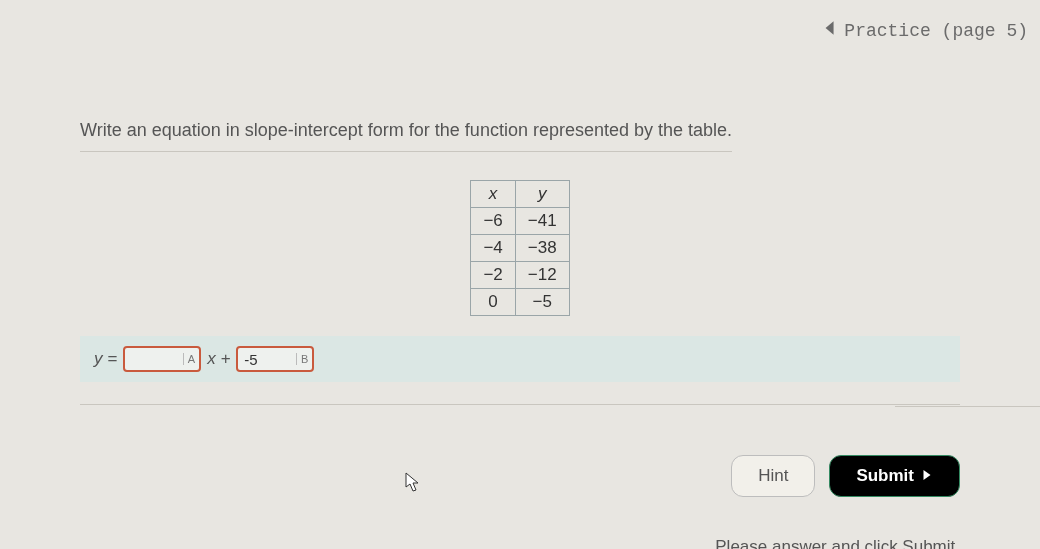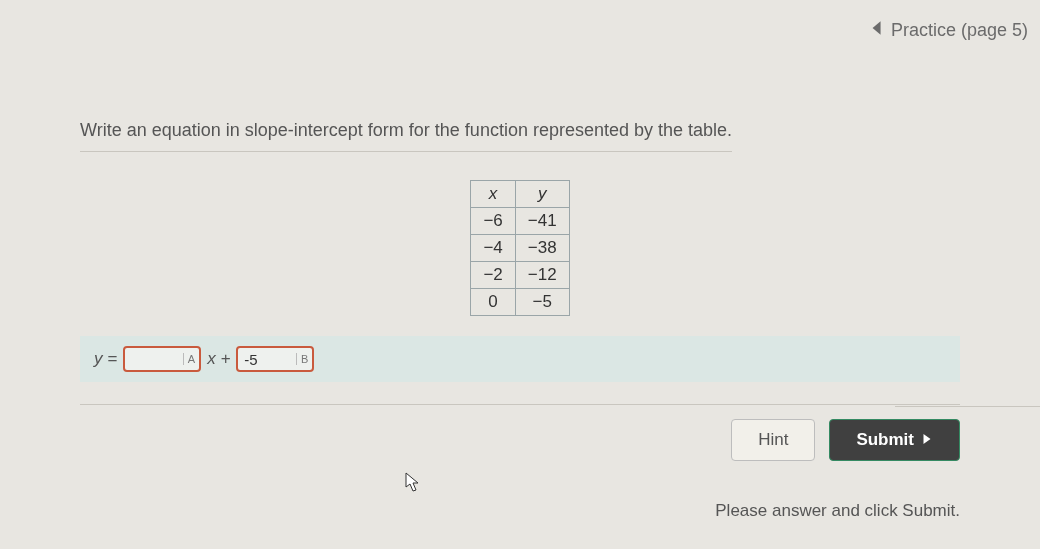--- a/index.html
+++ b/index.html
@@ -13,20 +13,21 @@
 }
 .topbar {
   position: absolute;
   top: 20px; right: 0;
   display: flex;
   align-items: center;
   gap: 8px;
   color: #6b6b6b;
   font-size: 18px;
   padding-right: 12px;
+  font-family: Liberation Mono, monospace;
 }
 .topbar .arrow svg { width: 14px; height: 16px; fill: #6b6b6b; }
 .content {
   position: absolute;
   top: 120px; left: 80px; right: 80px;
 }
 .prompt {
   color: #555;
   font-size: 18px;
   margin-bottom: 18px;
@@ -87,29 +88,30 @@
   margin: 22px 0 14px;
 }
 .actions {
   display: flex; justify-content: flex-end; gap: 14px;
   align-items: center;
 }
 .btn {
   font-size: 17px;
   padding: 10px 26px;
   cursor: pointer;
-  border-radius: 4px;
+  border-radius: 12px;
+  margin-top: 36px;
 }
 .btn-hint {
   background: #f2f0ea;
   border: 1px solid #bdbdbd;
   color: #555;
 }
 .btn-submit {
-  background: #404040;
+  background: #000000;
   border: 1px solid #348a62;
   color: #fff;
   font-weight: 600;
   display: inline-flex; align-items: center; gap: 8px;
 }
 .btn-submit .chev svg { width: 11px; height: 12px; fill: #fff; }
 .footer-msg {
   margin-top: 40px;
   font-size: 17px;
   color: #555;

